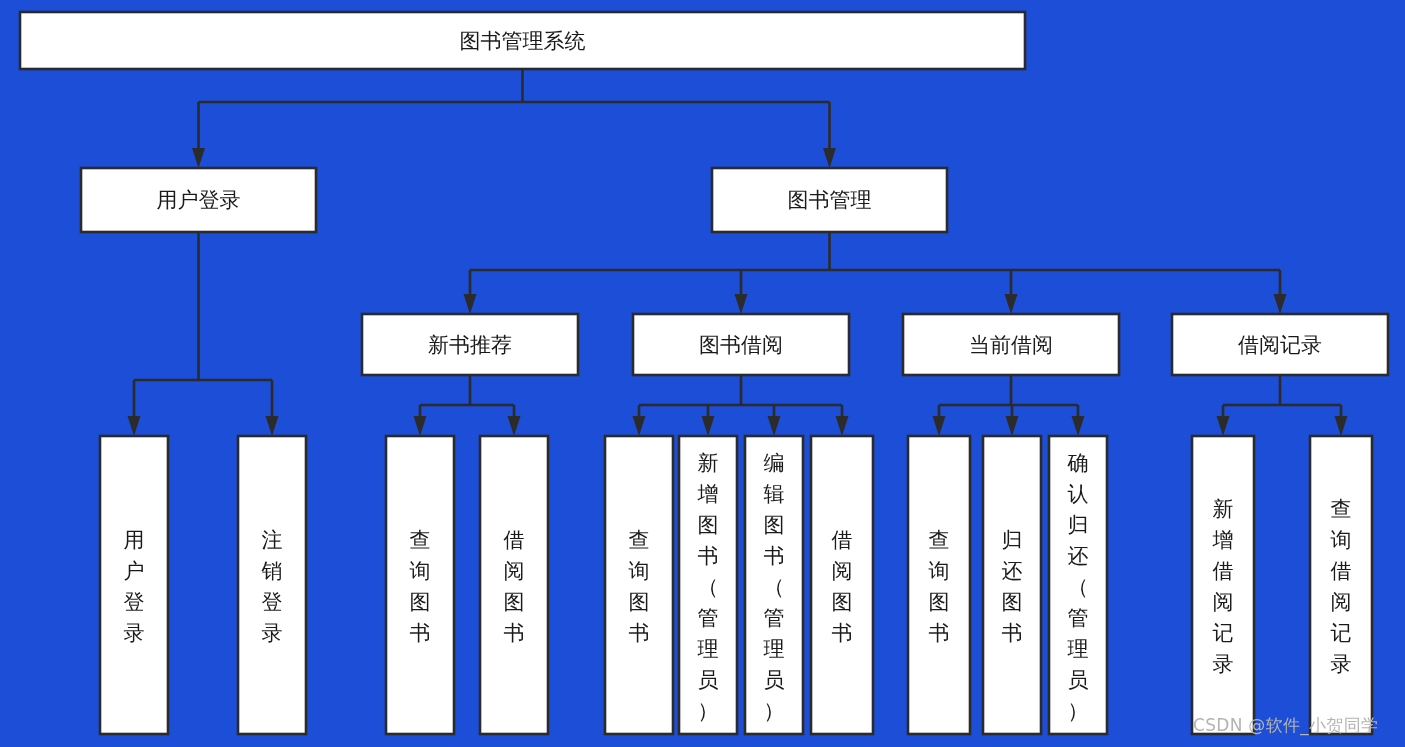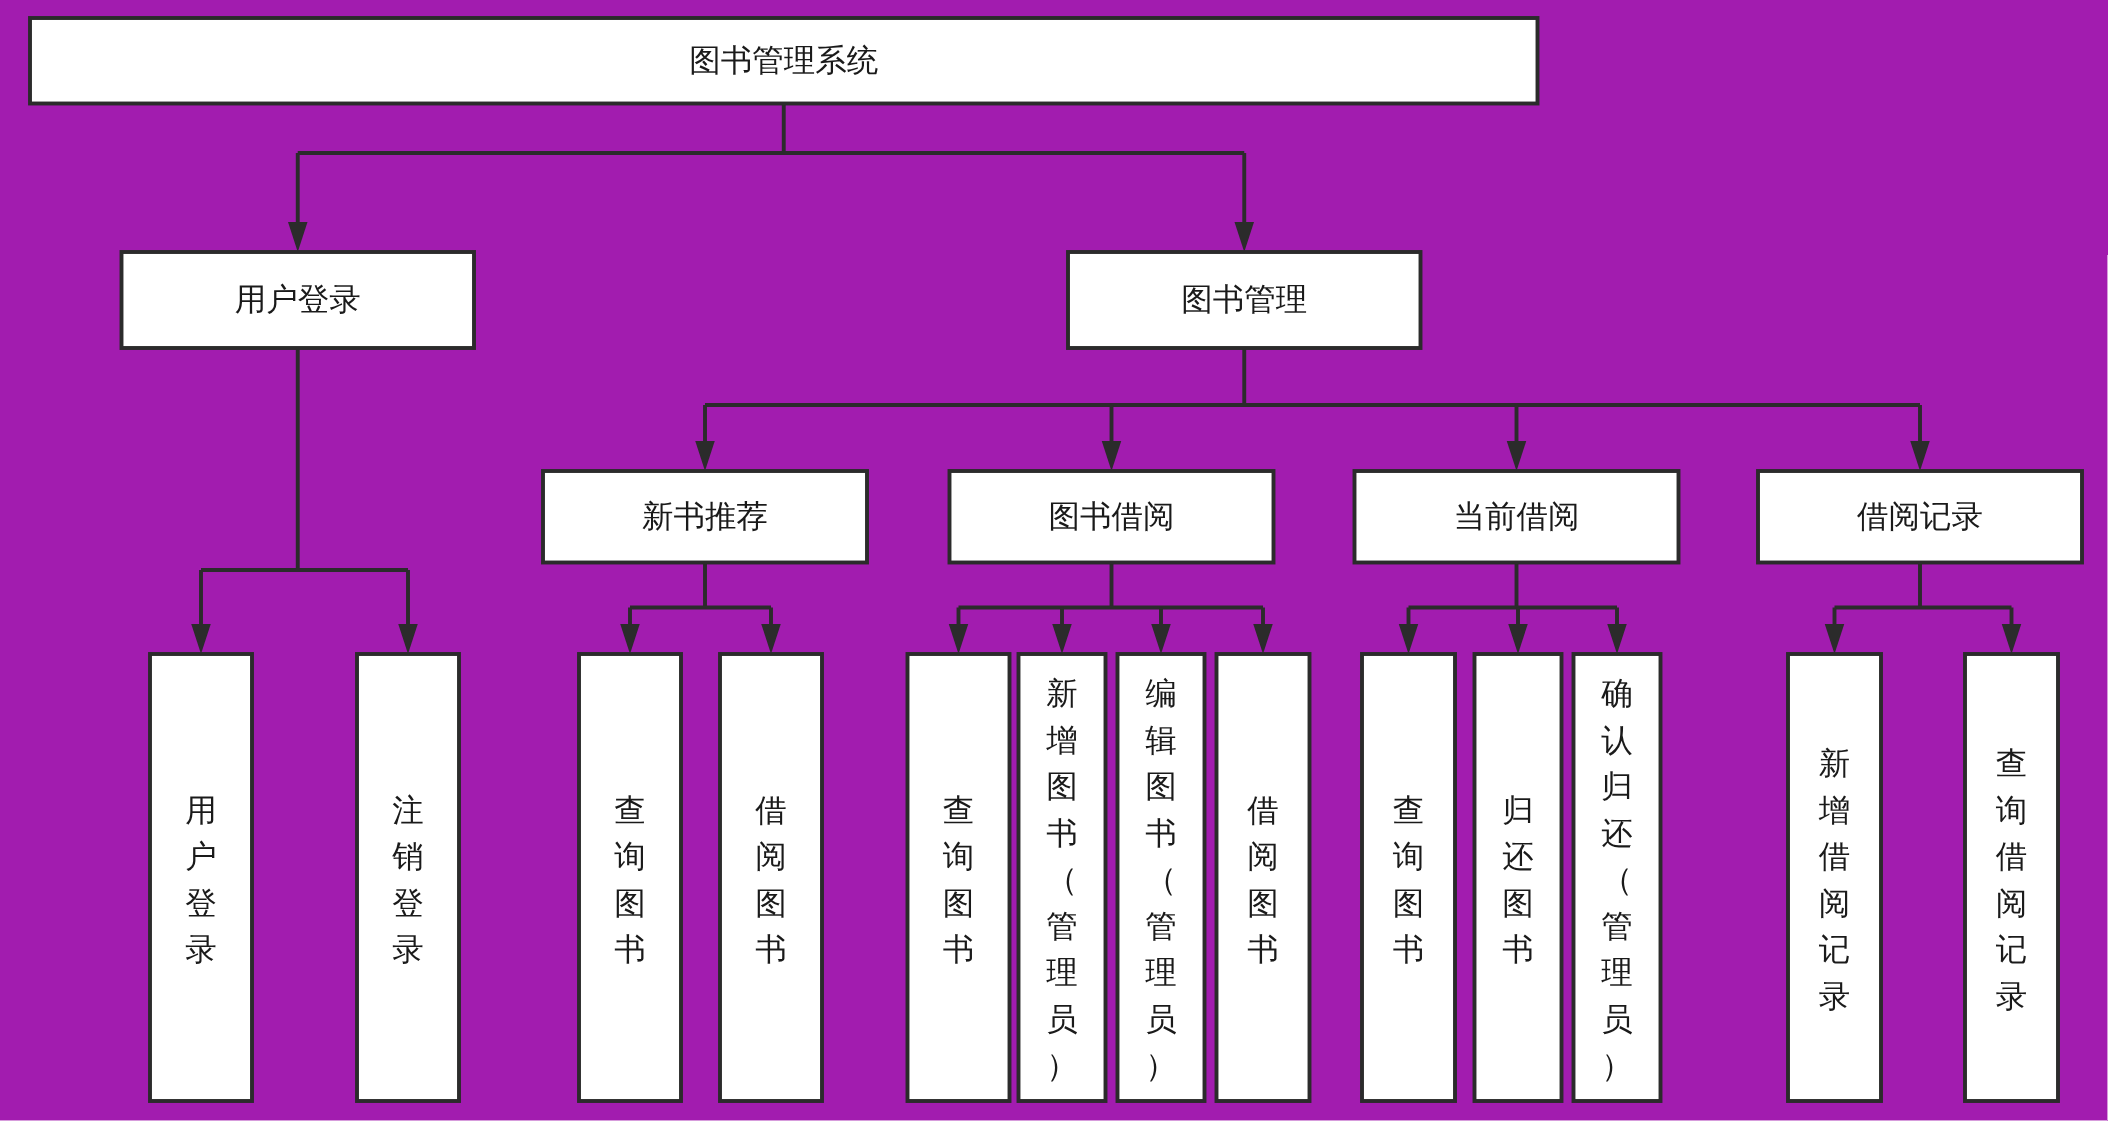--- a/index.html
+++ b/index.html
@@ -11,21 +11,21 @@
   body {
     width: 1405px;
     height: 747px;
     overflow: hidden;
     font-family: "DejaVu Sans", "Liberation Sans", sans-serif;
   }
   #diagram-root {
     position: relative;
     width: 1405px;
     height: 747px;
-    background: #a21caf;
+    background: #1d4ed8;
   }
   svg#tree-svg {
     position: absolute;
     left: 0;
     top: 0;
     width: 1405px;
     height: 747px;
     display: block;
   }
   .node-box {
@@ -217,13 +217,14 @@
         <g>
           <rect x="1192" y="436" width="62" height="298" class="node-box"></rect>
           <text x="1223" y="0" class="node-label-v"><tspan x="1223" y="516">新</tspan><tspan x="1223" y="547">增</tspan><tspan x="1223" y="578">借</tspan><tspan x="1223" y="609">阅</tspan><tspan x="1223" y="640">记</tspan><tspan x="1223" y="671">录</tspan></text>
         </g>
         <g>
           <rect x="1310" y="436" width="62" height="298" class="node-box"></rect>
           <text x="1341" y="0" class="node-label-v"><tspan x="1341" y="516">查</tspan><tspan x="1341" y="547">询</tspan><tspan x="1341" y="578">借</tspan><tspan x="1341" y="609">阅</tspan><tspan x="1341" y="640">记</tspan><tspan x="1341" y="671">录</tspan></text>
         </g>
       </g>
   </svg>
+  <div class="watermark-text">CSDN @软件_小贺同学</div>
 </div>
 
 </body></html>

